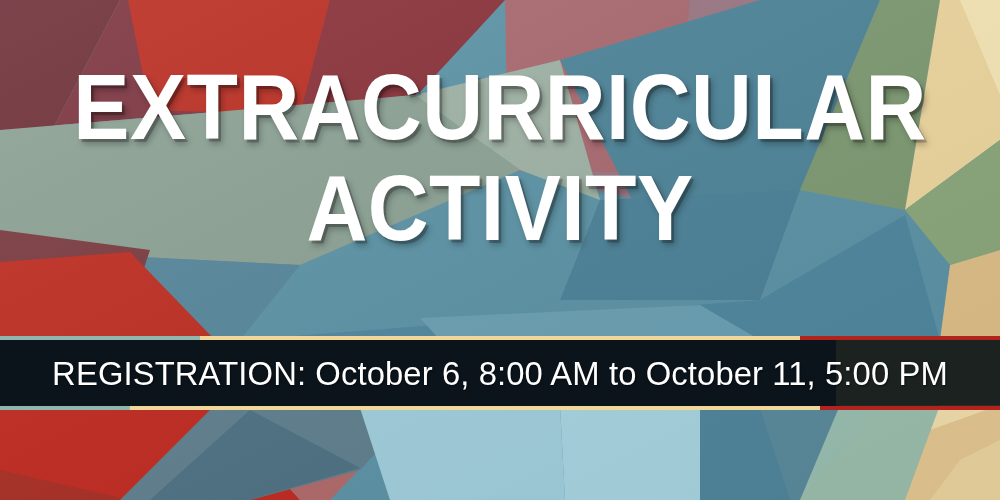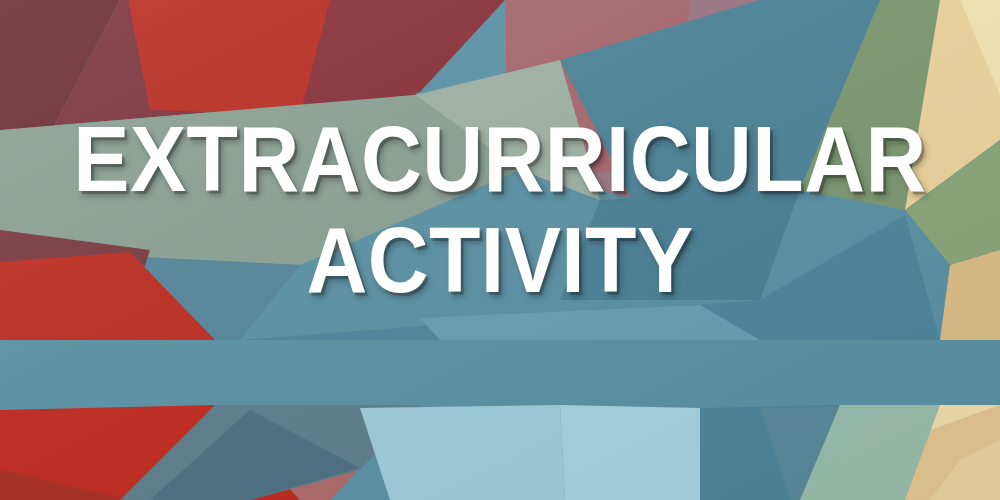--- a/index.html
+++ b/index.html
@@ -22,21 +22,21 @@
     position:absolute; inset:0;
     width:1000px; height:500px;
     display:block;
   }
 
   
   #headline{
     position:absolute;
     left:0; top:0;
     width:1000px;
-    padding-top:116px;
+    padding-top:64px;
     text-align:center;
     z-index:5;
     pointer-events:none;
   }
   .title-line{
     display:block;
     color:#ffffff;
     font-family:"Liberation Sans Narrow","Liberation Sans", sans-serif;
     font-weight:bold;
     letter-spacing:0.5px;
@@ -165,14 +165,33 @@
         <polygon points="960,460 1000,440 1000,500 930,500" fill="#ecd5a0"></polygon>
       </g>
     <rect x="0" y="0" width="1000" height="500" fill="url(#gSoft)"></rect>
   </svg>
 
   <div id="headline">
     <span class="title-line" id="title-line-1">EXTRACURRICULAR</span>
     <span class="title-line" id="title-line-2">ACTIVITY</span>
   </div>
 
+  <div id="reg-bar-outer">
+
+    <div id="reg-bar-wide"></div>
+    <div id="reg-bar-inner"></div>
+
+    <div class="bar-rule" id="bar-rule-top">
+      <span class="seg" style="left:0px;width:200px;background:#8fb7ae;"></span>
+      <span class="seg" style="left:200px;width:600px;background:#f2d79a;"></span>
+      <span class="seg" style="left:800px;width:200px;background:#b2231d;"></span>
+    </div>
+
+    <div class="bar-rule" id="bar-rule-bottom">
+      <span class="seg" style="left:0px;width:130px;background:#8fb7ae;"></span>
+      <span class="seg" style="left:130px;width:690px;background:#f2d79a;"></span>
+      <span class="seg" style="left:820px;width:180px;background:#b2231d;"></span>
+    </div>
+
+    <div id="reg-text">REGISTRATION: October 6, 8:00 AM to October 11, 5:00 PM</div>
+  </div>
 
 </div>
 
 </body></html>

